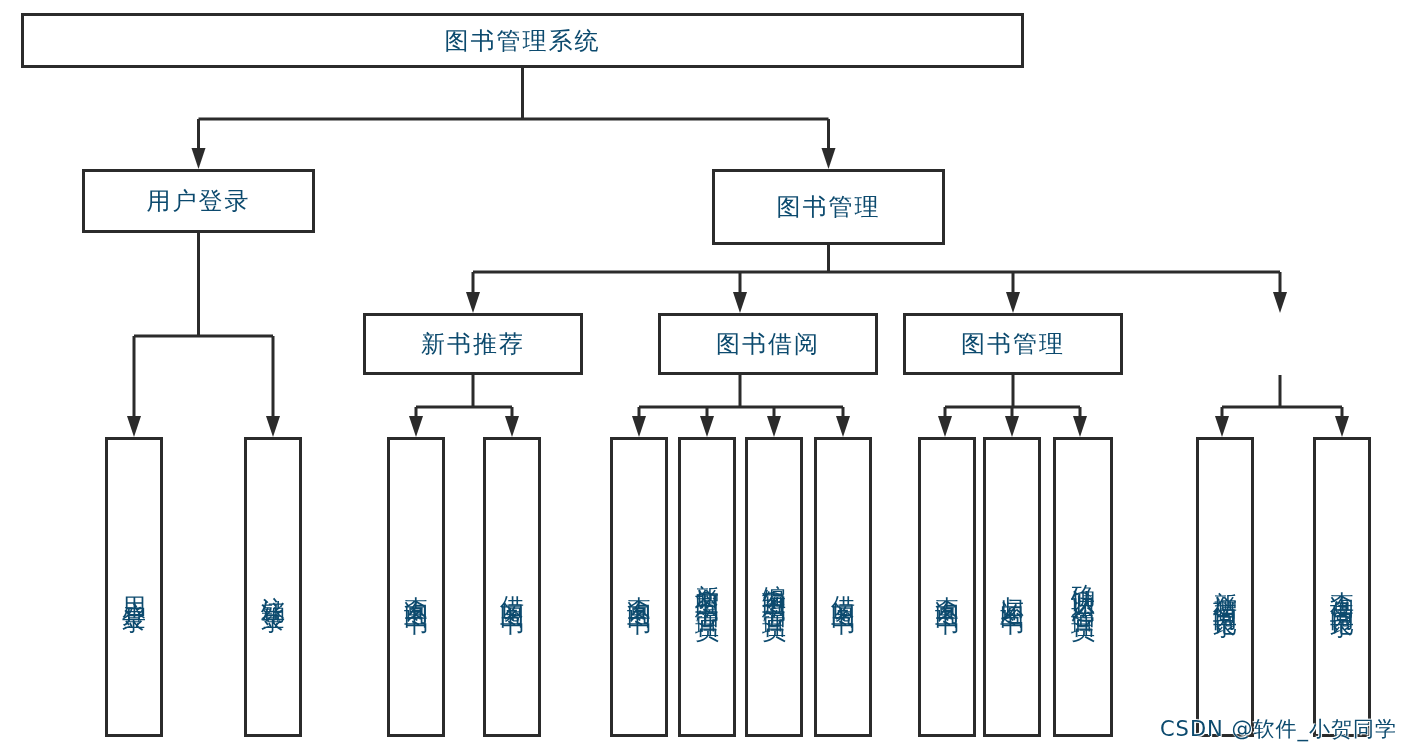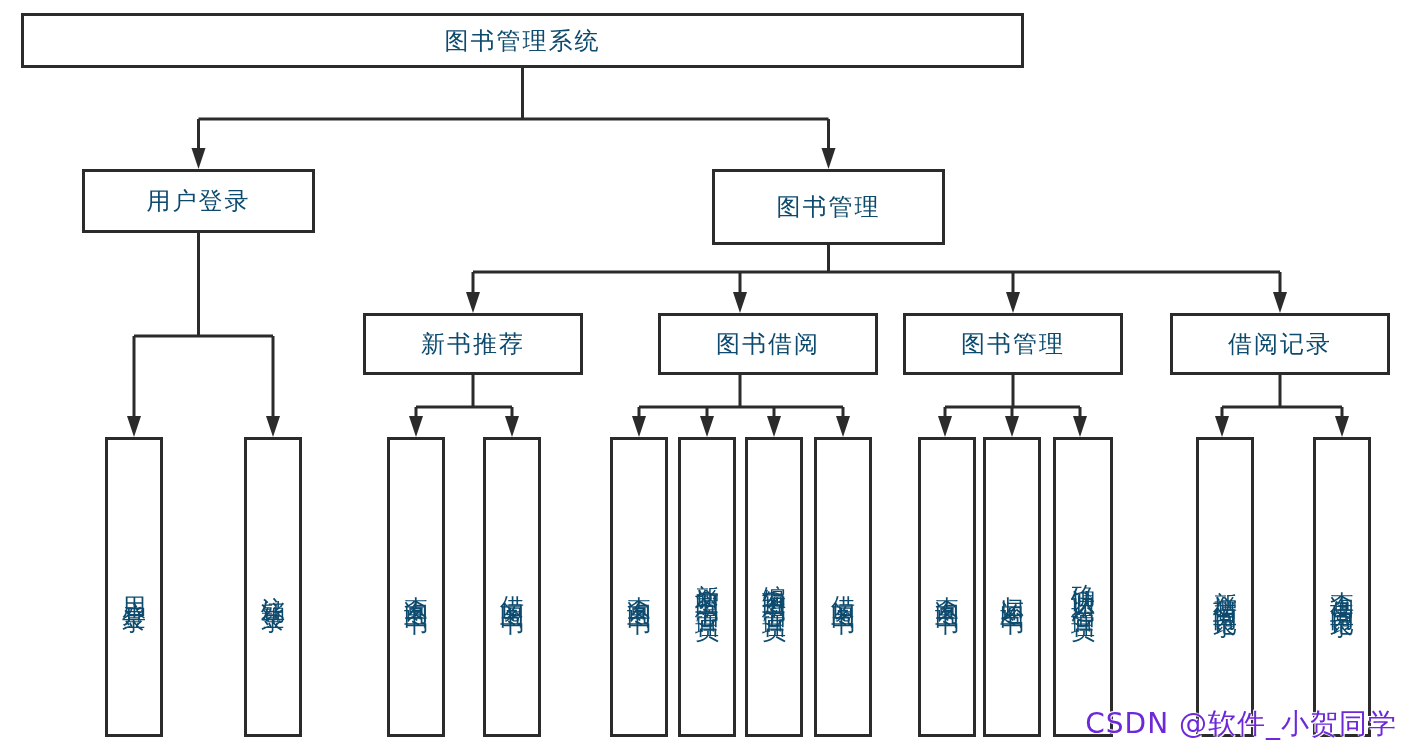--- a/index.html
+++ b/index.html
@@ -70,22 +70,22 @@
   #leaf-cb-query     { left: 918px; }
   #leaf-cb-return    { left: 983px; }
   #leaf-cb-confirm   { left: 1053px; width: 60px; }
   #leaf-br-add       { left: 1196px; }
   #leaf-br-query     { left: 1313px; }
 
   #watermark {
     position: absolute;
     right: 8px;
     bottom: 4px;
-    font-size: 28px;
-    color: #6d28d9;
+    font-size: 21px;
+    color: #0c4a6e;
     letter-spacing: 1px;
     text-shadow: 0 0 2px #ffffff, 1px 1px 0 #ffffff, -1px -1px 0 #ffffff;
     z-index: 2;
     white-space: nowrap;
   }
 </style>
 </head>
 <body>
 
 <div id="canvas">
@@ -192,23 +192,20 @@
 
   <div class="box lvl3" id="new-book-box">
     <span class="label">新书推荐</span>
   </div>
   <div class="box lvl3" id="book-borrow-box">
     <span class="label">图书借阅</span>
   </div>
   <div class="box lvl3" id="current-borrow-box">
     <span class="label">图书管理</span>
   </div>
-  <div class="box lvl3" id="borrow-records-box">
-    <span class="label">借阅记录</span>
-  </div>
 
   <div class="box leaf" id="leaf-user-login">
     <span class="label">用户登录</span>
   </div>
   <div class="box leaf" id="leaf-logout">
     <span class="label">注销登录</span>
   </div>
 
   <div class="box leaf" id="leaf-nb-query">
     <span class="label">查询图书</span>

